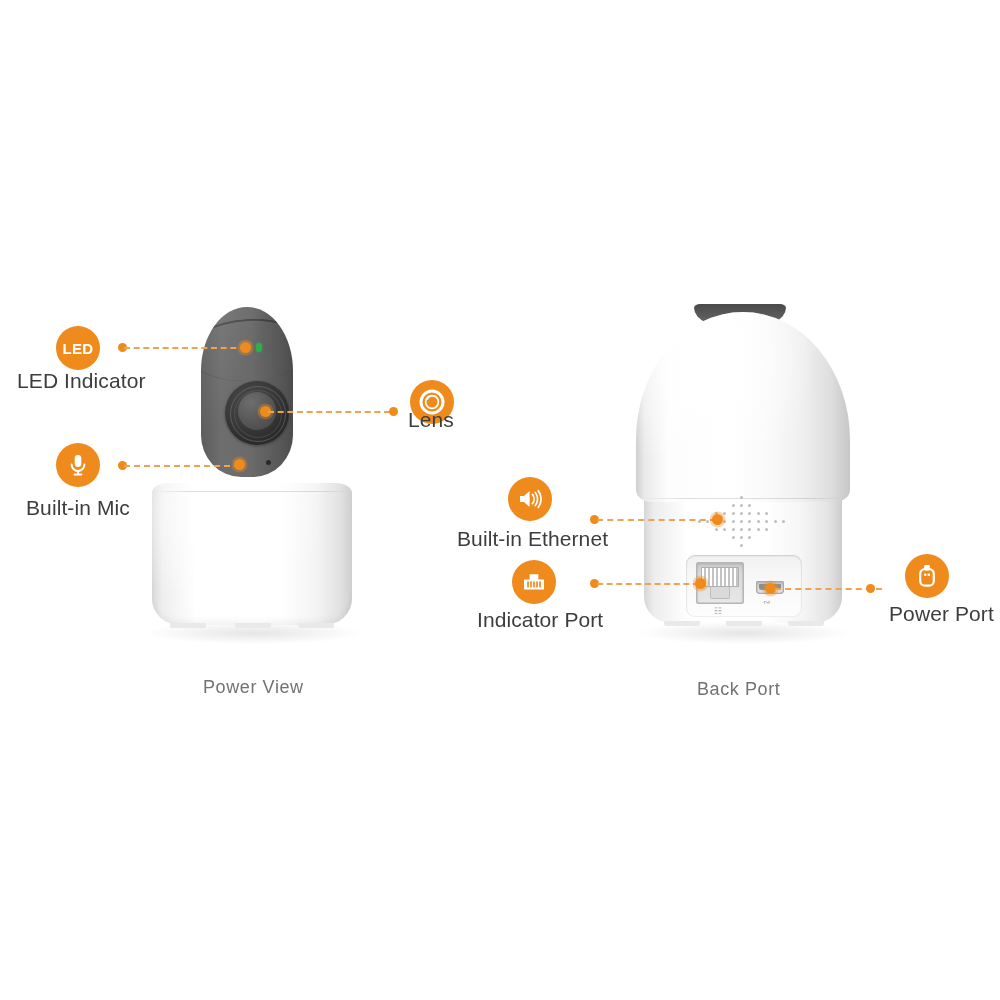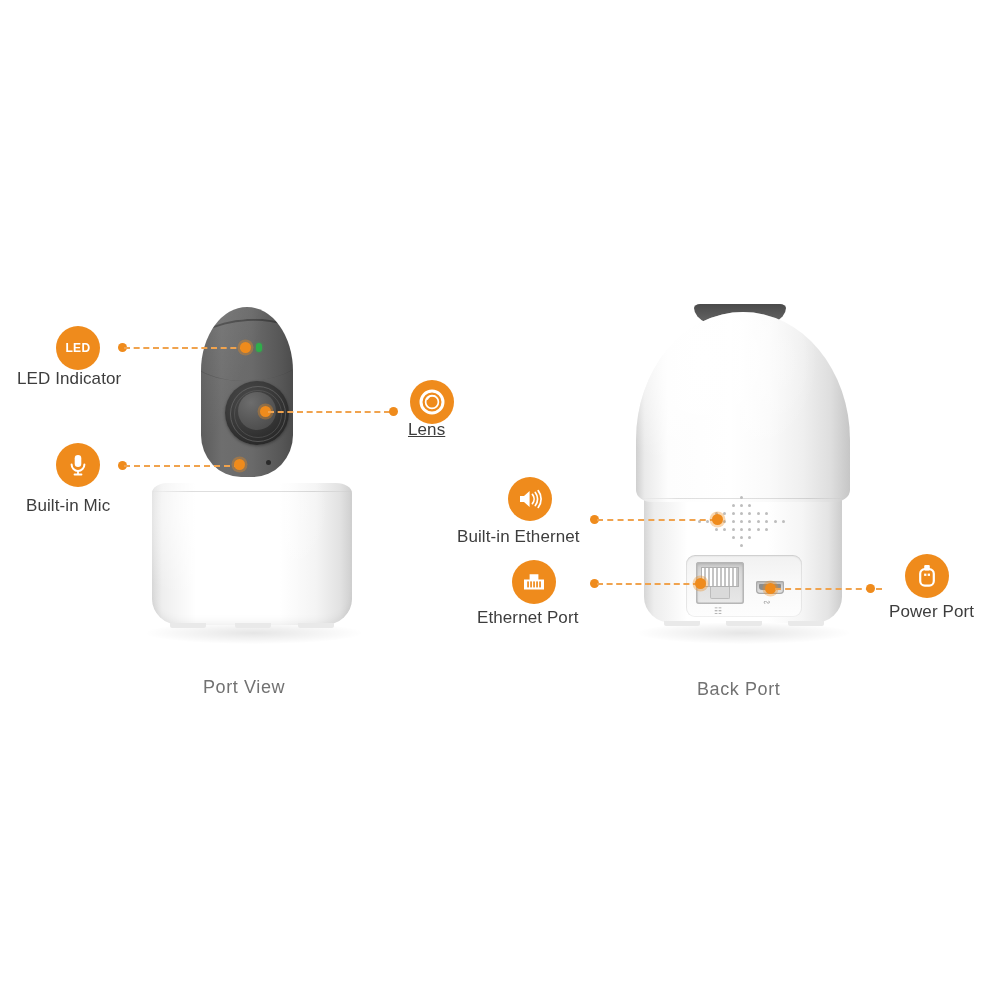--- a/index.html
+++ b/index.html
@@ -32,31 +32,31 @@
     border-radius: 50%;
     background: #ef8b1c;
     display: flex;
     align-items: center;
     justify-content: center;
     box-sizing: border-box;
   }
   .badge svg { display: block; }
   .badge .led-text {
     color: #ffffff;
-    font-size: 12px;
+    font-size: 15px;
     font-weight: bold;
     letter-spacing: 0.4px;
     font-family: "Liberation Sans", sans-serif;
     line-height: 1;
   }
 
   
   .callout-label {
     position: absolute;
-    font-size: 17px;
+    font-size: 21px;
     color: #3d3d3d;
     white-space: nowrap;
     font-family: "Liberation Sans", sans-serif;
     letter-spacing: 0.1px;
   }
 
   
   .view-caption {
     position: absolute;
     font-size: 18px;
@@ -442,26 +442,26 @@
     <div class="leader" style="left:124px;top:465px;width:116px;"></div>
     <div class="leader-dot ring" style="left:234px;top:459px;"></div>
 
     <div class="badge" style="left:410px;top:380px;width:44px;height:44px;">
       <svg width="26" height="26" viewBox="0 0 26 26">
         <circle cx="13" cy="13" r="11" fill="none" stroke="#ffffff" stroke-width="3"></circle>
         <circle cx="13" cy="13" r="6.4" fill="none" stroke="#ffffff" stroke-width="1.7"></circle>
         <path d="M8.4 10.2 a6.2 6.2 0 0 1 7.6 -3.1" fill="none" stroke="#ffffff" stroke-width="1.5" stroke-linecap="round"></path>
       </svg>
     </div>
-    <div class="callout-label" style="left:408px;top:420px;text-decoration:underline;">Lens</div>
+    <div class="callout-label" style="left:408px;top:408px;">Lens</div>
     <div class="leader-dot ring" style="left:260px;top:406px;"></div>
     <div class="leader" style="left:268px;top:411px;width:122px;"></div>
     <div class="leader-dot" style="left:389px;top:407px;"></div>
 
-    <div class="view-caption" style="left:203px;top:677px;">Port View</div>
+    <div class="view-caption" style="left:203px;top:677px;">Power View</div>
   </div>
 
   <div class="abs" style="left:0;top:0;width:1000px;height:720px;">
 
     <div class="ground-shadow" style="left:638px;top:622px;width:212px;height:22px;"></div>
 
     <div class="cam-back">
       <div class="cb-base"></div>
 
       <div class="cb-foot" style="left:32px;width:36px;"></div>
@@ -541,21 +541,21 @@
         <path d="M3 8.4 L8.6 8.4 L8.6 3.2 L17.4 3.2 L17.4 8.4 L23 8.4 L23 18.4 L3 18.4 Z" fill="#ffffff"></path>
         <g fill="#ef8b1c">
           <rect x="6.2" y="10.4" width="1.7" height="6"></rect>
           <rect x="9.2" y="10.4" width="1.7" height="6"></rect>
           <rect x="12.2" y="10.4" width="1.7" height="6"></rect>
           <rect x="15.2" y="10.4" width="1.7" height="6"></rect>
           <rect x="18.2" y="10.4" width="1.7" height="6"></rect>
         </g>
       </svg>
     </div>
-    <div class="callout-label" style="left:477px;top:608px;">Ethernet Port</div>
+    <div class="callout-label" style="left:477px;top:608px;">Indicator Port</div>
     <div class="leader-dot" style="left:590px;top:579px;"></div>
     <div class="leader" style="left:597px;top:583px;width:102px;"></div>
     <div class="leader-dot ring" style="left:695px;top:578px;"></div>
 
     <div class="badge" style="left:905px;top:554px;width:44px;height:44px;">
       <svg width="22" height="26" viewBox="0 0 22 26">
         <rect x="4.2" y="6.2" width="13.6" height="16.4" rx="4.6" fill="none" stroke="#ffffff" stroke-width="2.2"></rect>
         <rect x="8.2" y="2" width="5.6" height="5.4" rx="1.1" fill="#ffffff"></rect>
         <rect x="8.1" y="10.6" width="2.3" height="2.3" fill="#ffffff"></rect>
         <rect x="11.7" y="10.6" width="2.3" height="2.3" fill="#ffffff"></rect>

